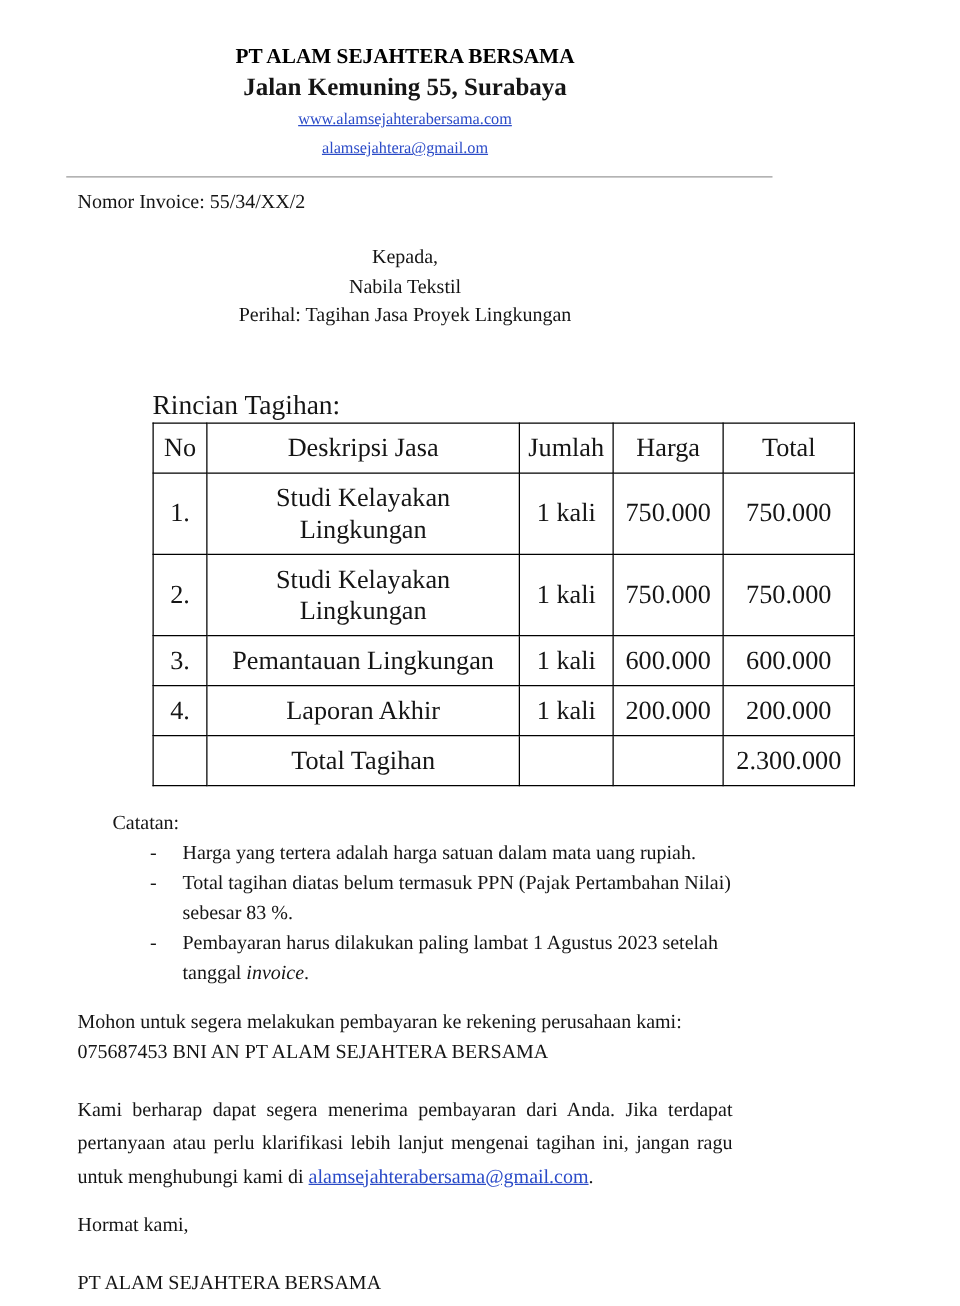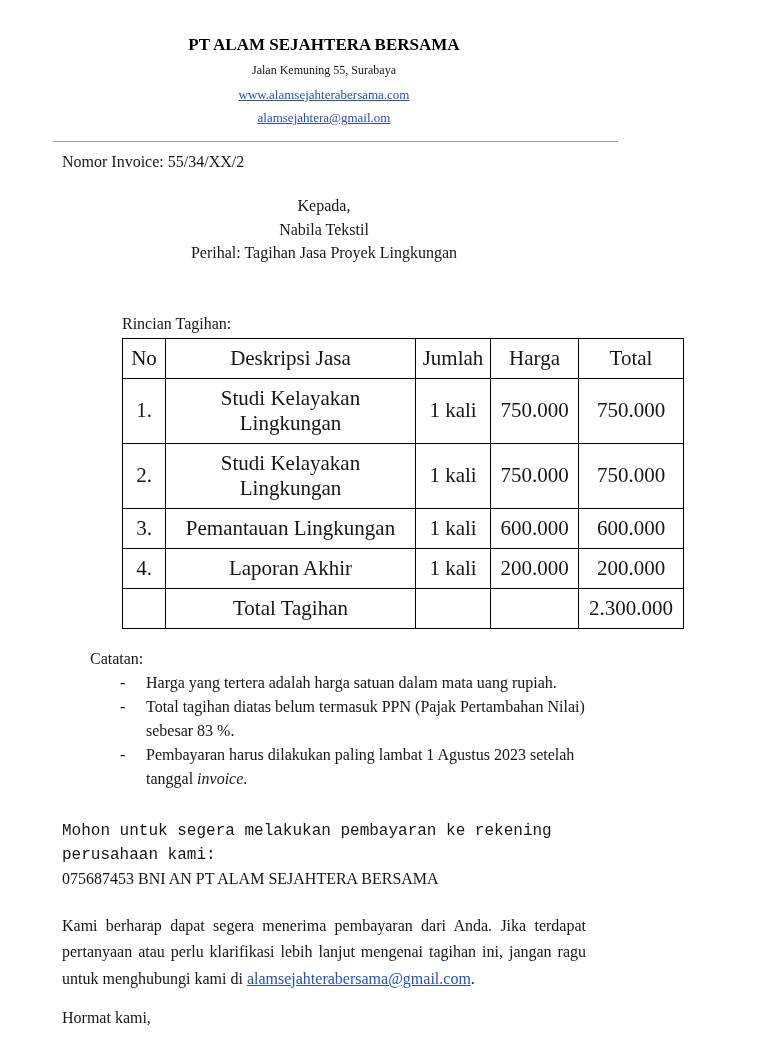--- a/index.html
+++ b/index.html
@@ -8,54 +8,54 @@
     width:768px; height:1045px; overflow:hidden;
     font-family:"Liberation Serif", serif;
     color:#151515;
     font-size:16px;
   }
   .page { padding:32px 62px 0 62px; width:648px; }
 
   
   .letterhead { text-align:center; }
   .company-name { font-size:17px; font-weight:bold; line-height:26px; color:#000; }
-  .company-address { font-size:12px; line-height:25px; }
+  .company-address { font-size:20px; line-height:25px;font-weight:bold; }
   .head-link { display:block; font-size:13px; line-height:23px; }
   a.link { color:#2b4bc8; text-decoration:underline; cursor:pointer; }
 
   .header-divider {
     border:none; border-top:1.5px solid #9a9a9a;
     margin:12px -32px 0 -9px;
   }
 
   .invoice-no { margin-top:8px; line-height:24px; }
 
   .recipient-block { margin-top:20px; }
   .recipient-block div { line-height:23.5px;text-align:center; }
 
   
   .rincian-section { margin-top:48px; margin-left:60px; }
-  .table-caption { font-size:16px; line-height:22px; margin-bottom:3px; }
+  .table-caption { font-size:22px; line-height:22px; margin-bottom:3px; }
   table.billing { border-collapse:collapse; width:561px; table-layout:fixed; }
   table.billing th, table.billing td {
     border:1.5px solid #000;
     font-size:21px; font-weight:normal;
     text-align:center; vertical-align:middle;
     padding:7px 4px;
     height:34px;
   }
 
   
   .notes { margin-top:18px;margin-left:28px; }
   .notes-title { line-height:24px; }
   .note-row { display:flex; margin-left:30px; line-height:24px; }
   .note-marker { width:26px; flex:0 0 26px; }
   .it { font-style:italic; }
 
-  .payment-request { margin-top:28px; line-height:24px;font-family:Liberation Mono, monospace; }
+  .payment-request { margin-top:15px; line-height:24px; }
   .bank-account { line-height:24px; }
 
   .closing-par { margin-top:22px; line-height:26.5px; text-align:justify; }
 
   .salutation { margin-top:14px; line-height:24px; }
   .signature { margin-top:22px; line-height:24px; }
 </style>
 </head>
 <body>
 

